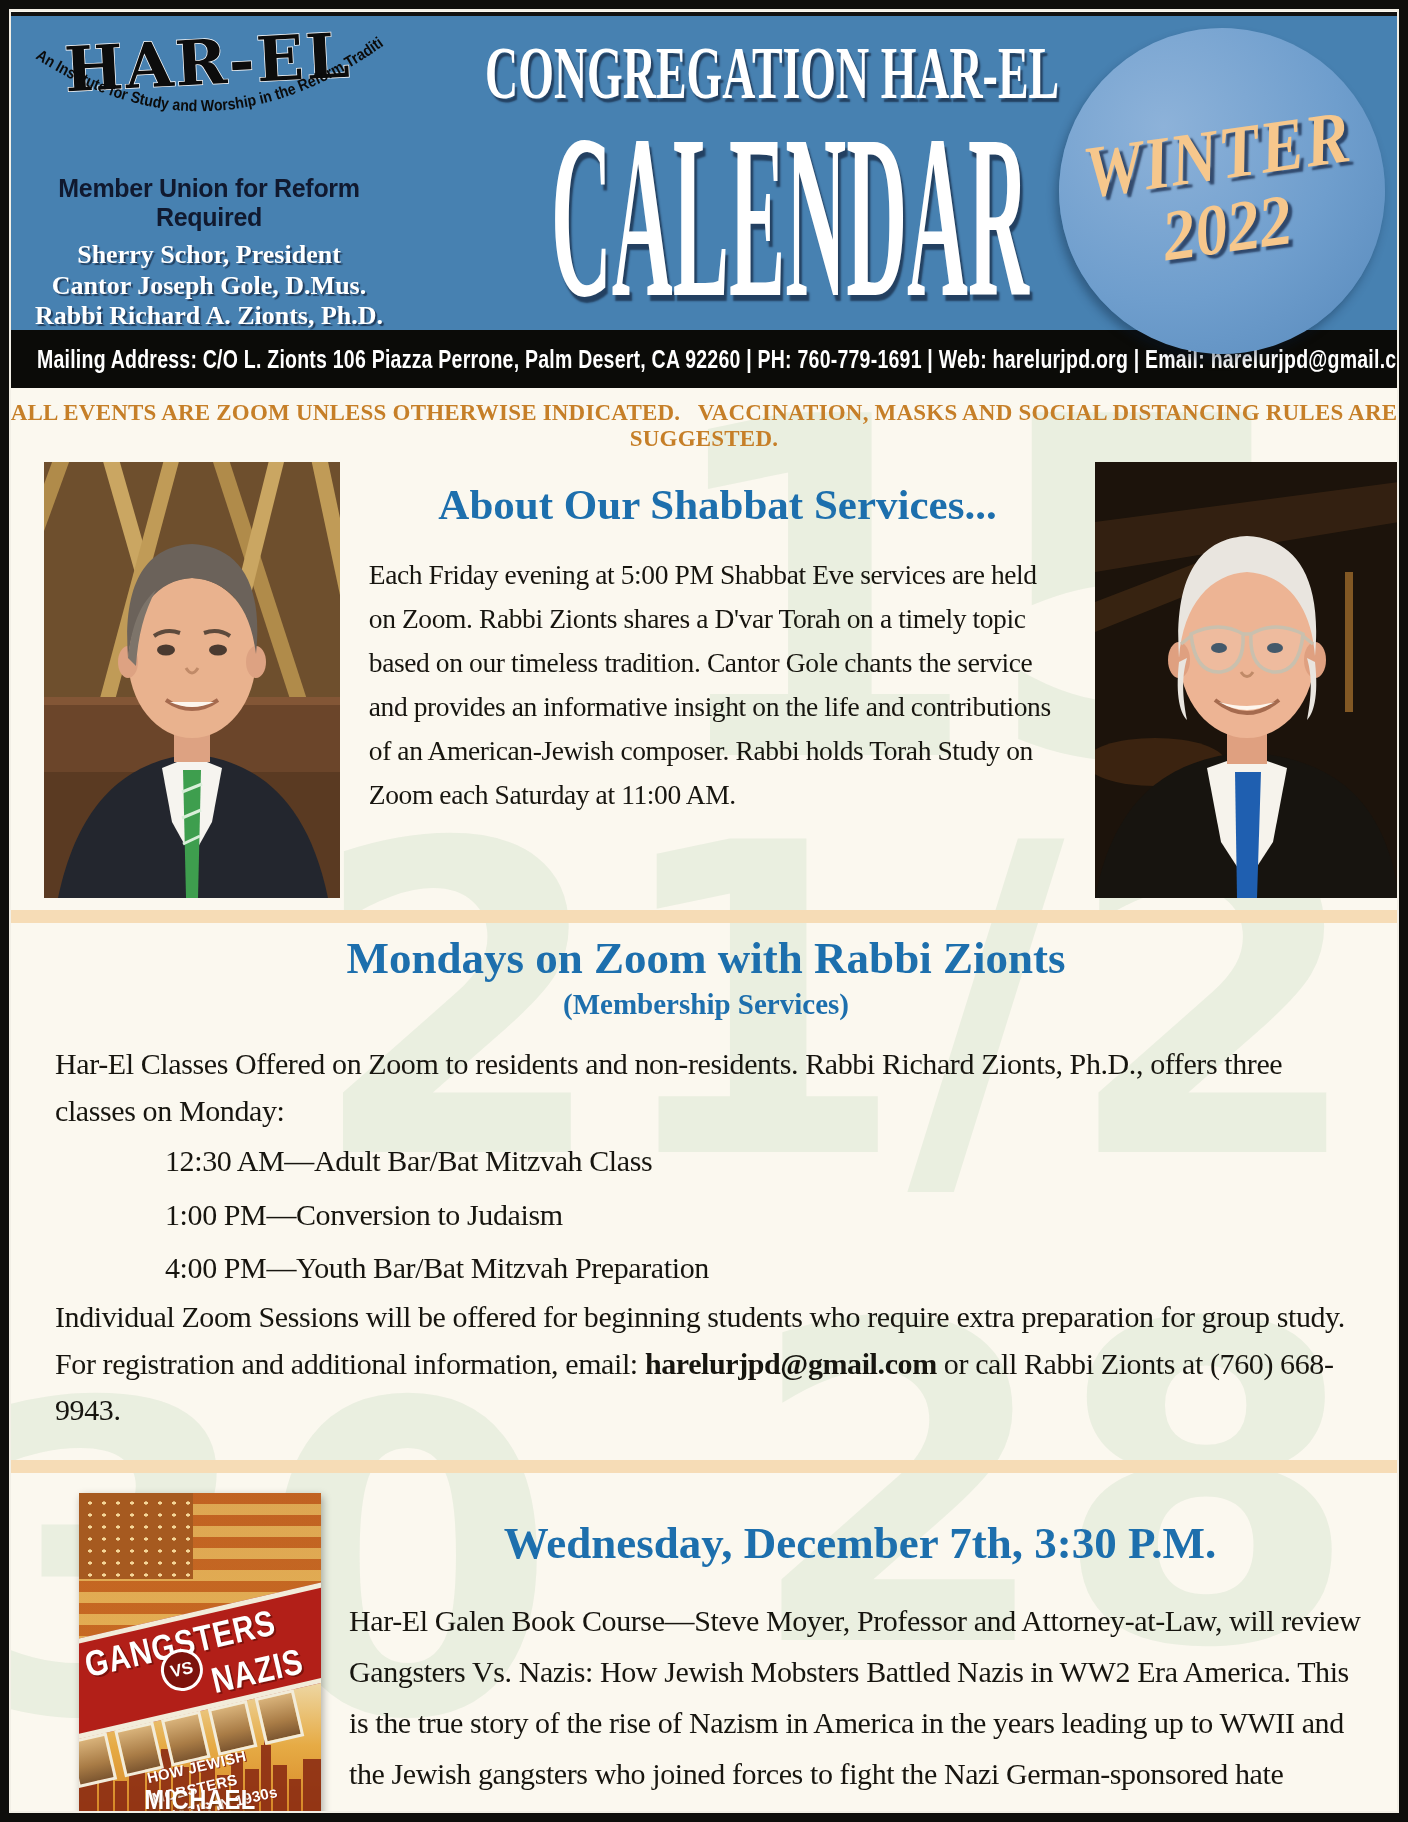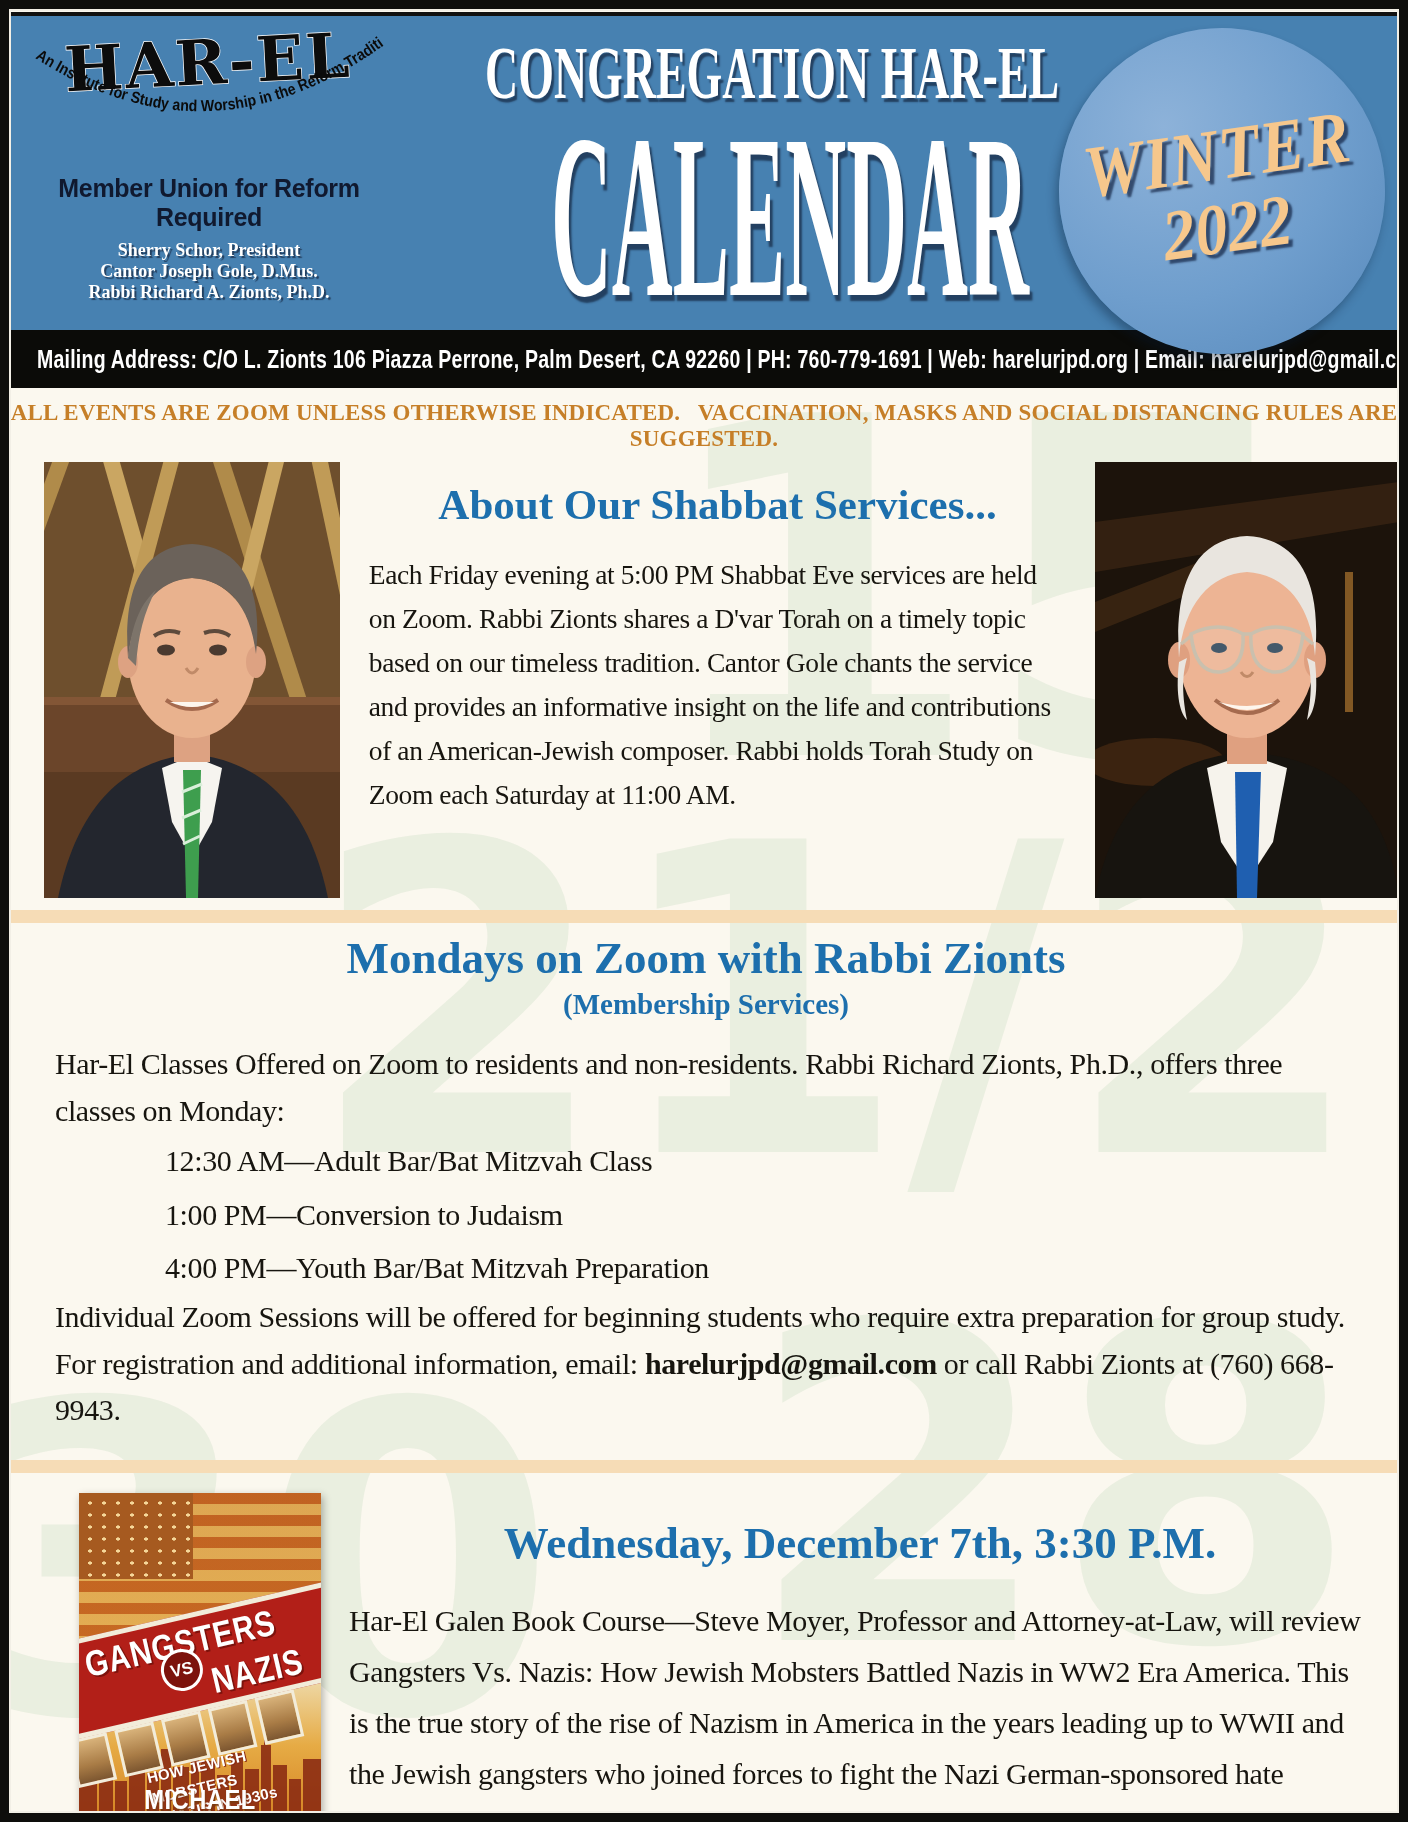--- a/index.html
+++ b/index.html
@@ -9,21 +9,21 @@
   .page::before { content:""; position:absolute; inset:0; border:2px solid #f2efe6;
           pointer-events:none; z-index:60; }
 
   
   .header { position:relative; height:318px; background:#4781b1; z-index:4; }
   .header-topline { height:4px; background:#111110; margin-top:3px; }
 
   .logo-block { position:absolute; left:14px; top:8px; width:372px; text-align:center; }
   .member-line { font-family:"Liberation Sans", sans-serif; font-weight:bold;
           font-size:25px; color:#10192f; letter-spacing:-0.3px; margin-top:2px; }
-  .officers { margin-top:8px; color:#ffffff; font-weight:bold; font-size:18px;
+  .officers { margin-top:8px; color:#ffffff; font-weight:bold; font-size:26px;
           line-height:1.18; text-shadow:2px 2px 1px rgba(10,18,40,0.6); }
 
   .title-block { position:absolute; left:372px; top:24px; width:548px; text-align:center; }
   .title1 { font-size:74px; font-weight:bold; color:#fff; white-space:nowrap;
           transform:scaleX(0.62); transform-origin:center;
           text-shadow:4px 4px 2px rgba(12,22,44,0.6); line-height:1; }
   .title2 { margin-top:2px; font-size:222px; font-weight:bold; color:#fff; white-space:nowrap;
           transform:scale(0.38,1.05); transform-origin:center top; line-height:0.9;
           text-shadow:7px 6px 3px rgba(12,22,44,0.6); }
 

